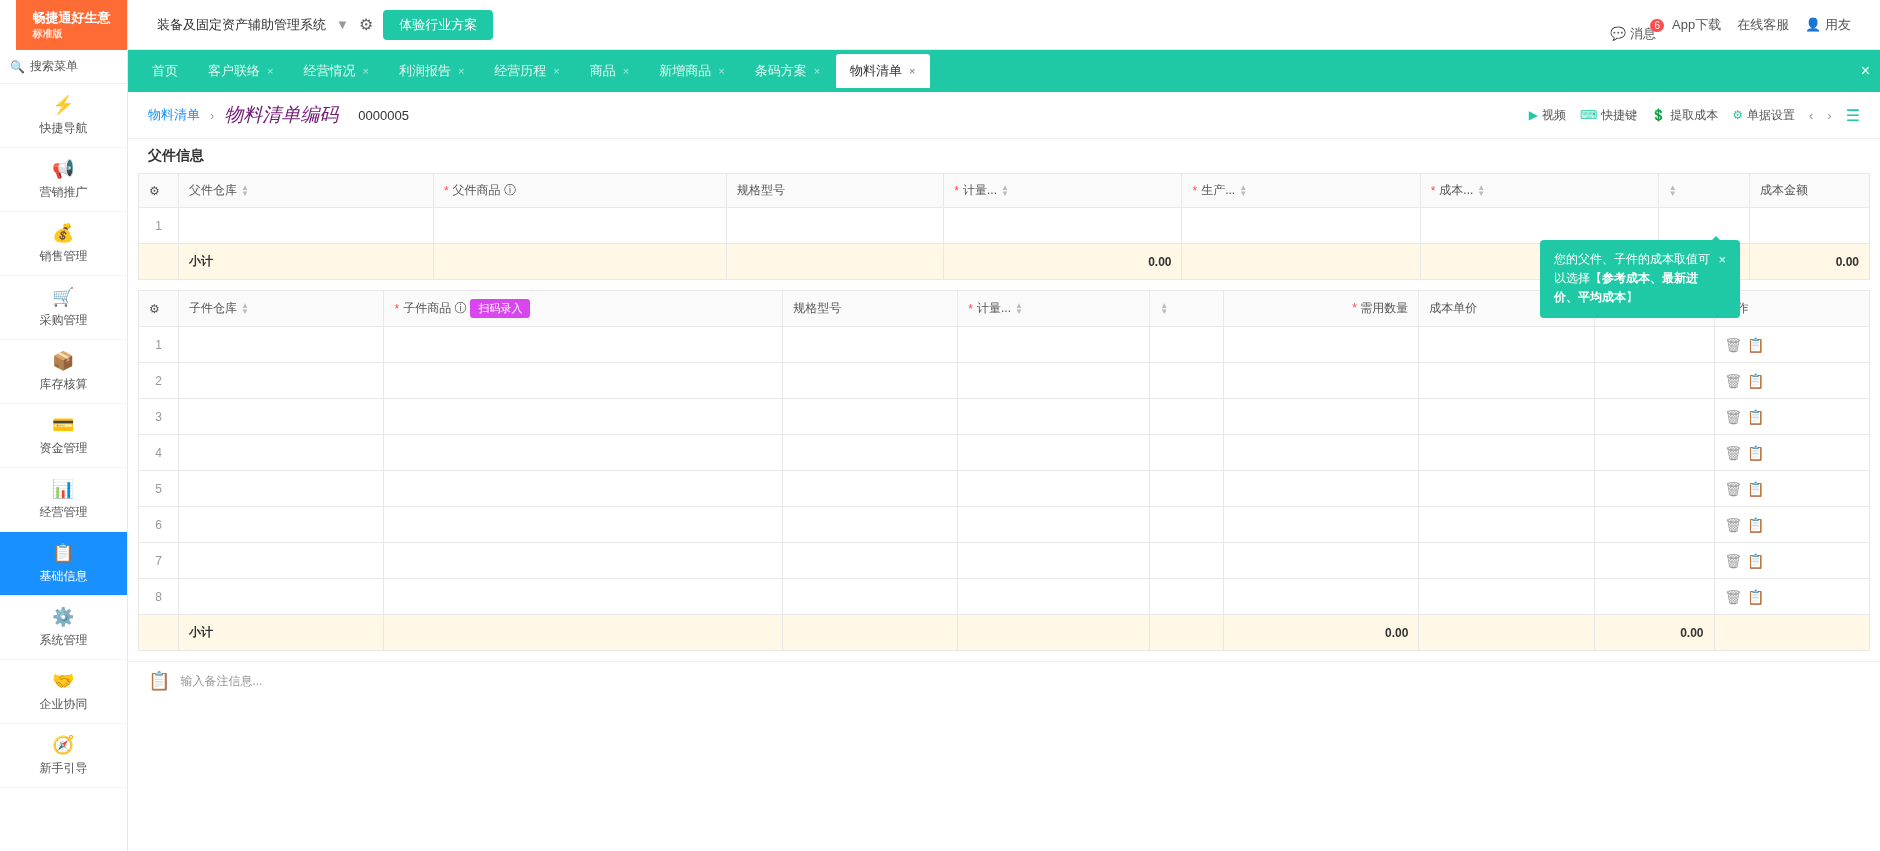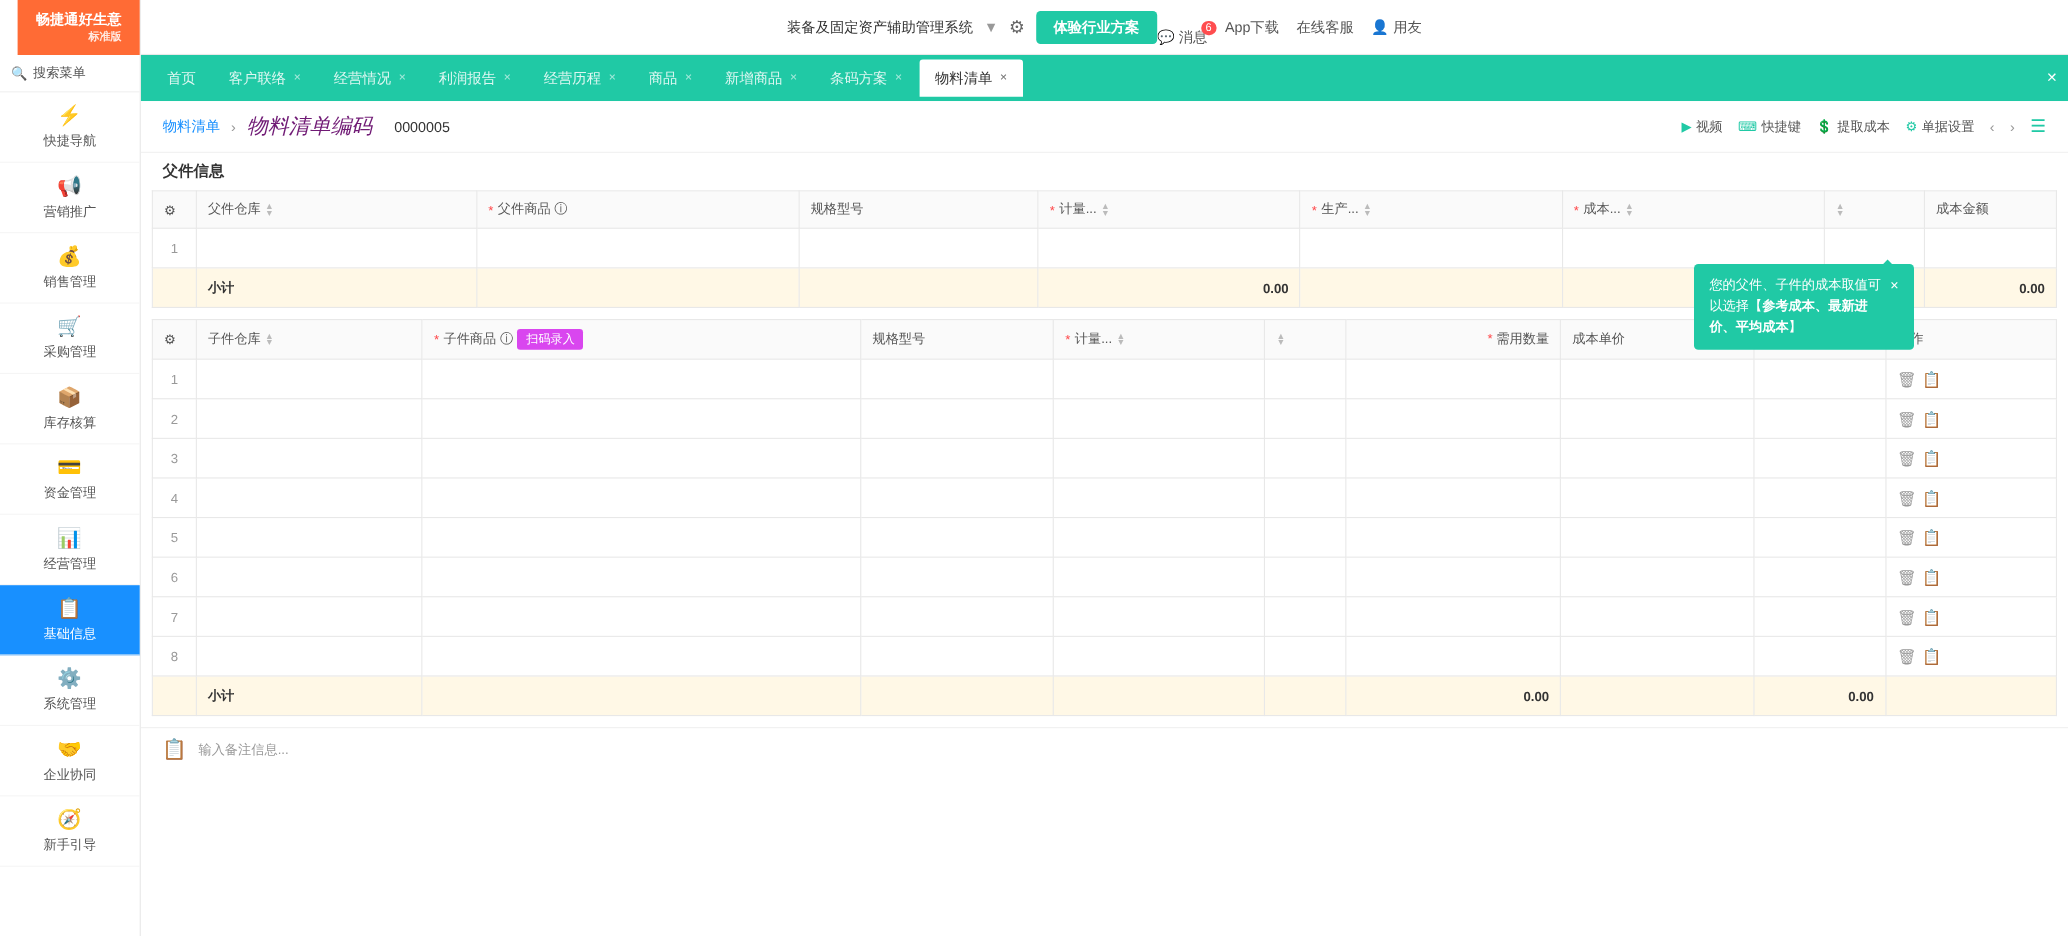--- a/index.html
+++ b/index.html
@@ -17,21 +17,21 @@
     .sidebar-logo {
       background: #ff6b35;
       height: 50px;
       display: flex;
       align-items: center;
       justify-content: center;
       color: white;
       font-size: 12px;
       font-weight: bold;
       padding: 5px;
-      text-align: right;
+      text-align: left;
       line-height: 1.3;
       margin-left: 16px;
     }
     .sidebar-logo .brand-name { font-size: 13px; }
     .sidebar-logo .brand-sub { font-size: 10px; color: rgba(255,255,255,0.85); }
     .sidebar-search {
       display: flex;
       align-items: center;
       padding: 8px 10px;
       border-bottom: 1px solid #f0f0f0;
@@ -60,25 +60,25 @@
     .main { flex: 1; display: flex; flex-direction: column; overflow: hidden; }
 
     
     .topbar {
       height: 50px;
       background: #fff;
       display: flex;
       align-items: center;
       padding: 0 29px;
       border-bottom: 1px solid #e8e8e8;
-      justify-content: center;
+      justify-content: space-between;
     }
     .topbar-left { display: flex; align-items: center; gap: 10px; }
     .topbar-title { font-size: 13px; color: #333; }
-    .topbar-btn { background: #20c9a5; color: white; border: none; padding: 6px 16px; border-radius: 4px; cursor: pointer; font-size: 13px; font-weight: bold; }
+    .topbar-btn { background: #20c9a5; color: white; border: none; padding: 6px 16px; border-radius: 4px; cursor: pointer; font-size: 13px; }
     .topbar-right { display: flex; align-items: center; gap: 16px; color: #555; font-size: 13px; }
     .topbar-right .msg-icon { position: relative; cursor: pointer; }
     .badge { position: absolute; top: -6px; right: -8px; background: #ff4d4f; color: white; border-radius: 10px; font-size: 10px; padding: 1px 4px; }
     .gear-icon { cursor: pointer; color: #666; font-size: 16px; }
 
     
     .nav-tabs {
       background: #20c9a5;
       display: flex;
       align-items: center;

